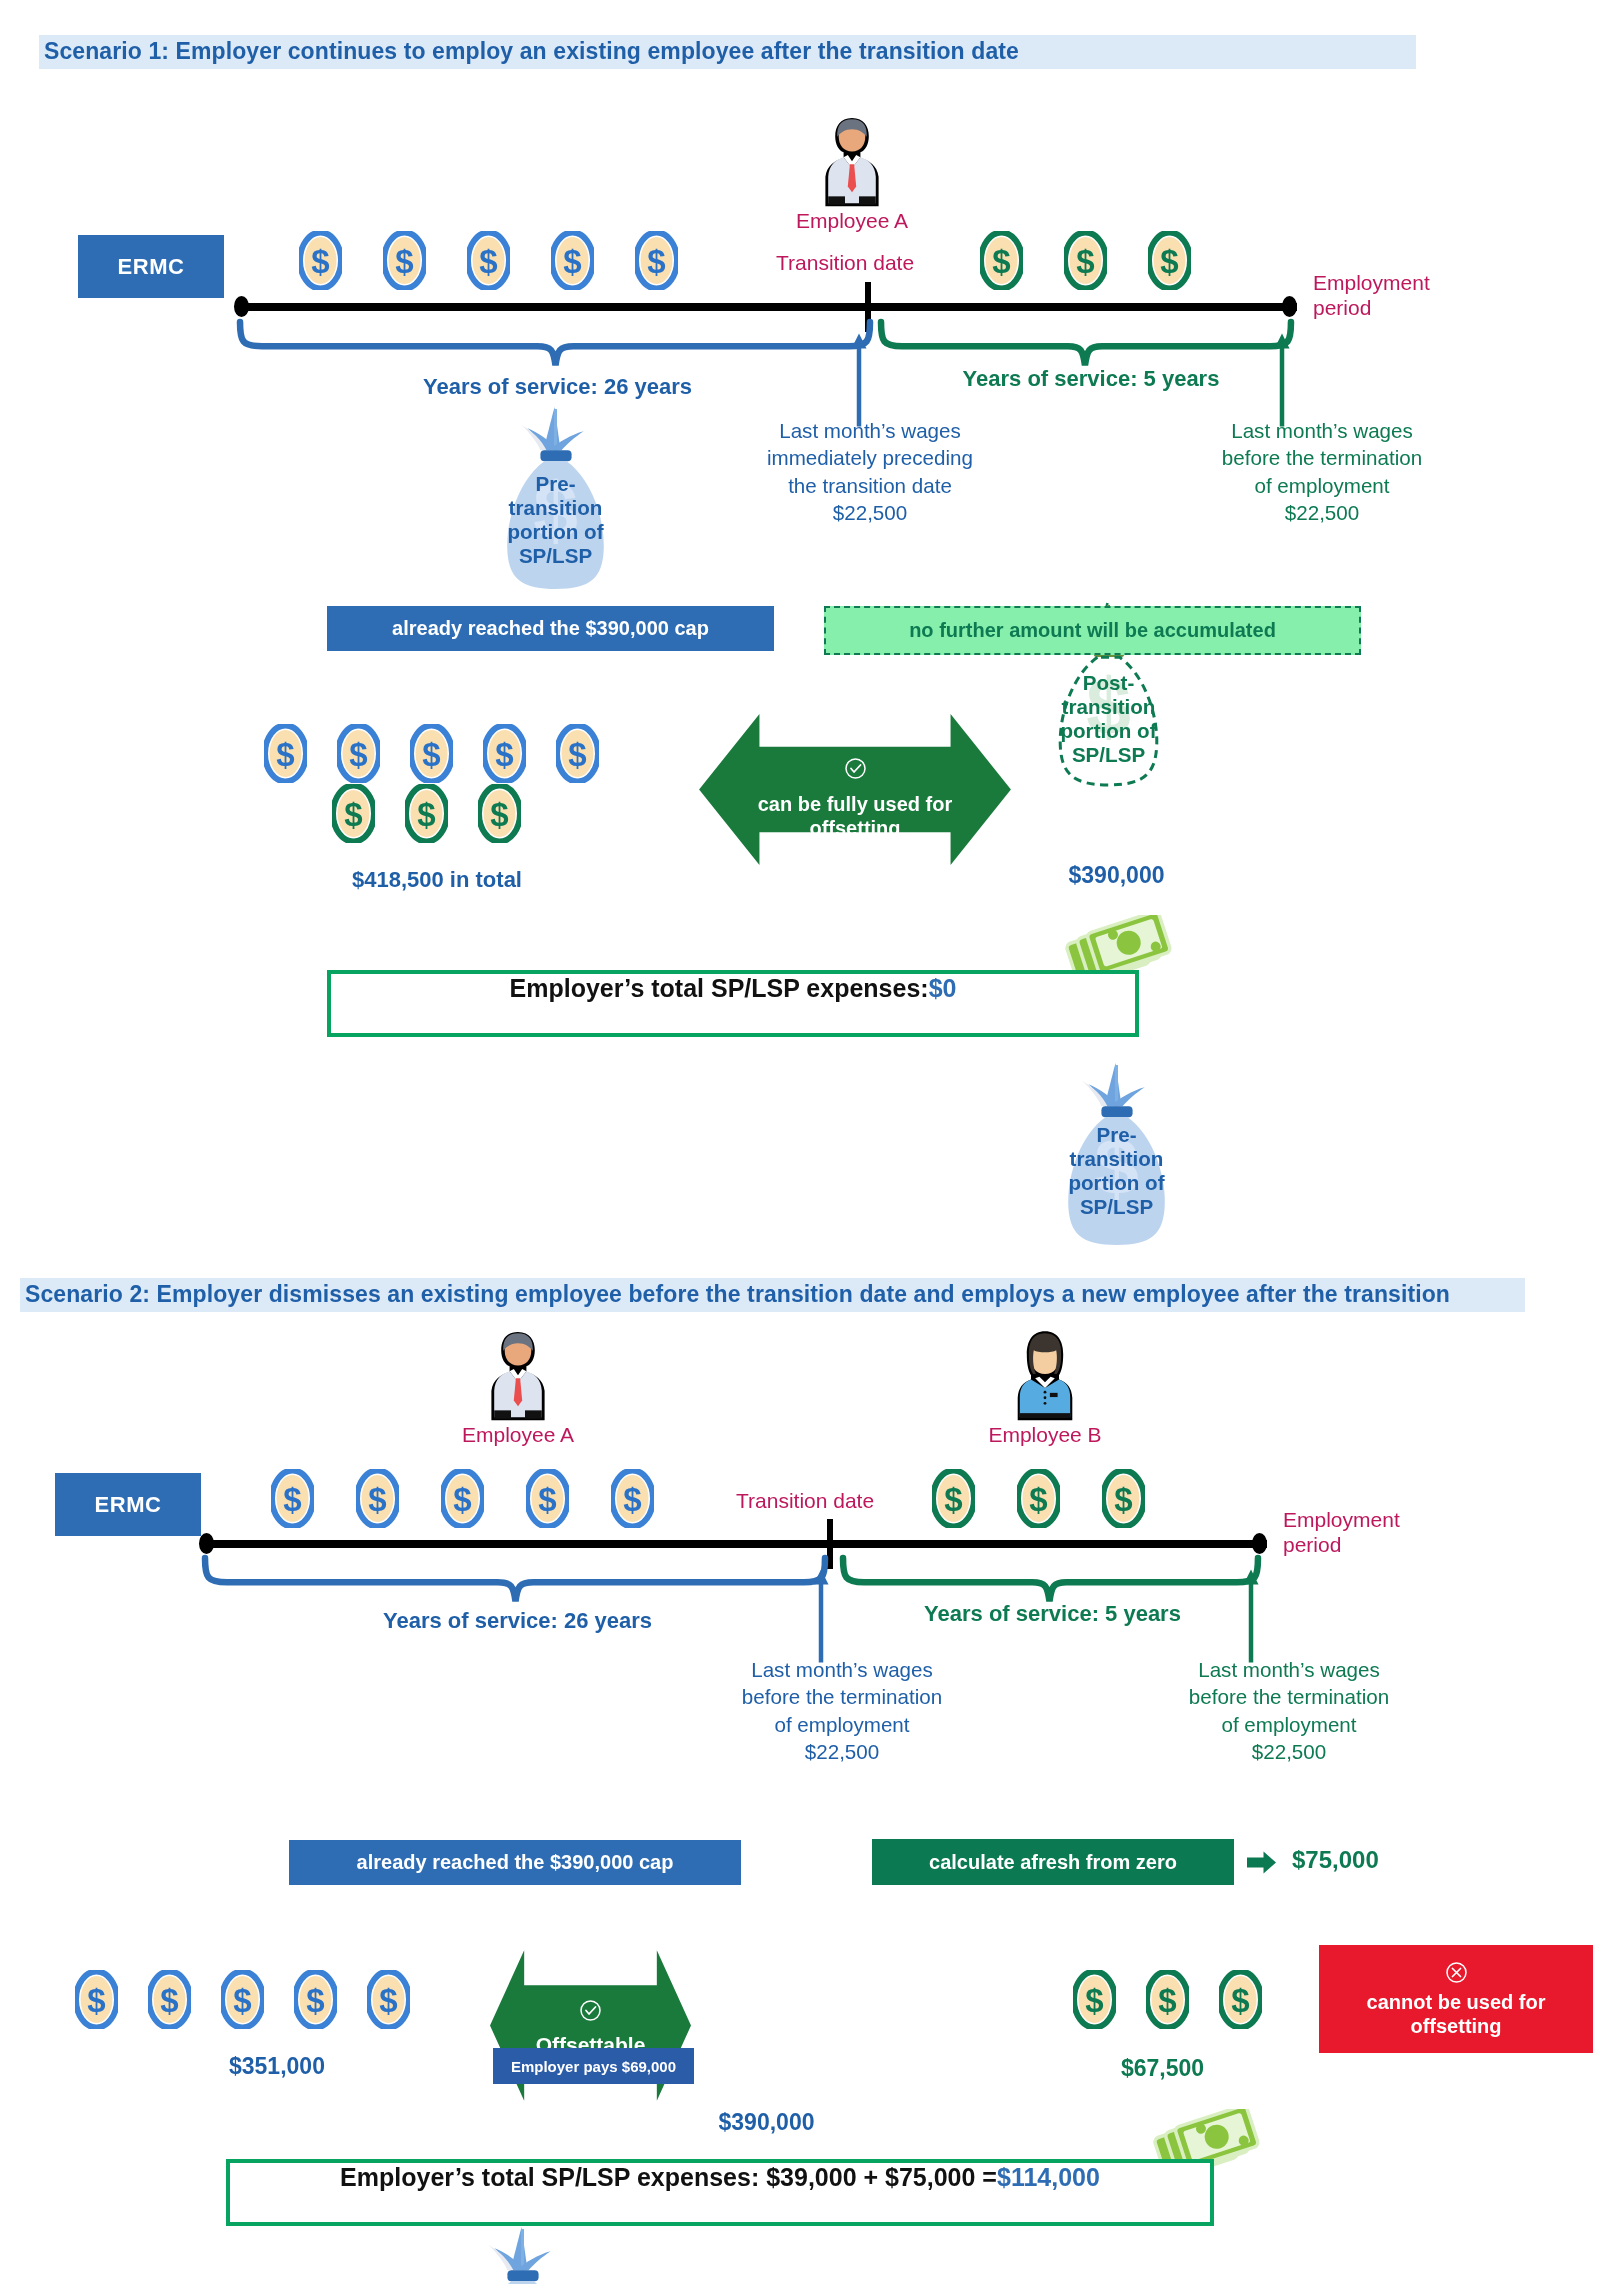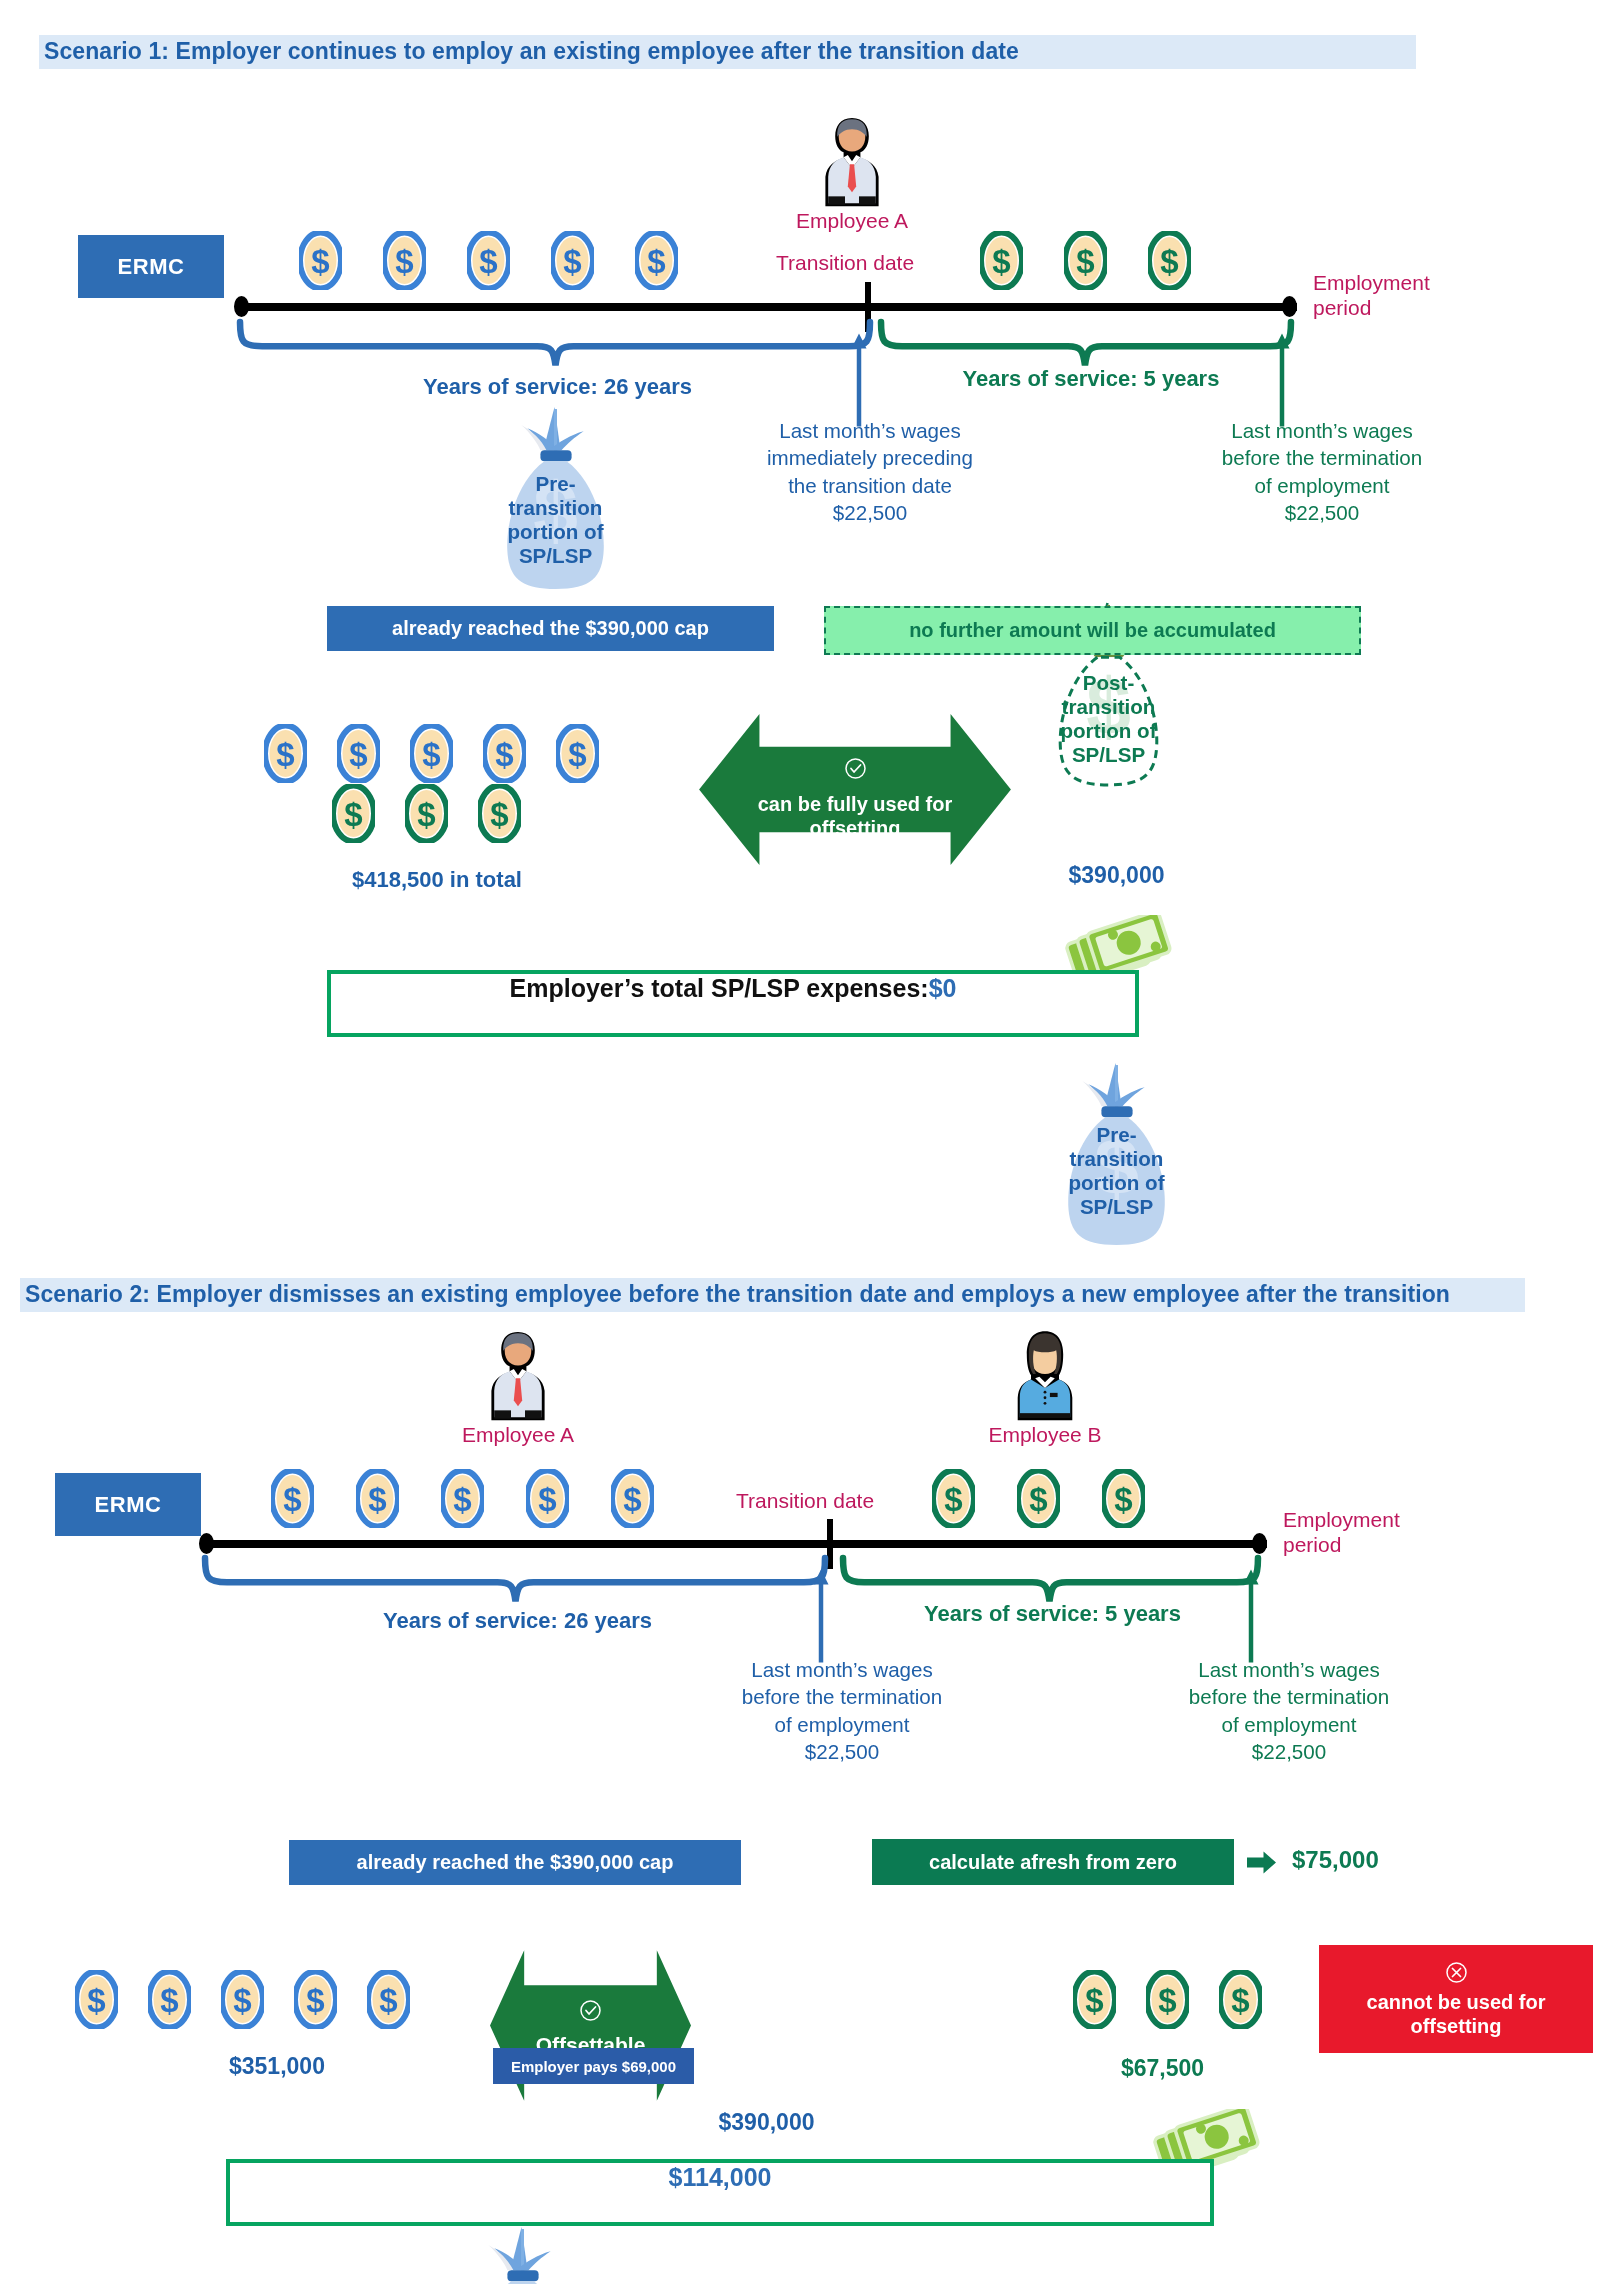--- a/index.html
+++ b/index.html
@@ -505,15 +505,16 @@
       <rect x="62" y="20" width="150" height="86" rx="10" fill="#8bc53f" stroke="#d9efc2" stroke-width="7"></rect>
       <rect x="76" y="32" width="122" height="62" rx="5" fill="#e6f5d5"></rect>
       <circle cx="137" cy="63" r="24" fill="#8bc53f"></circle>
       <circle cx="112" cy="38" r="10" fill="#8bc53f"></circle>
       <circle cx="186" cy="87" r="10" fill="#8bc53f"></circle>
     </g>
   </svg>
 </div>
 
 <div class="abs resbox" style="left:226px;top:2159px;width:980px;height:59px;">
+  <span>Employer’s total SP/LSP expenses: $39,000 + $75,000 = </span>
     <span class="amt">$114,000</span>
 </div>
 
 
 </body></html>

